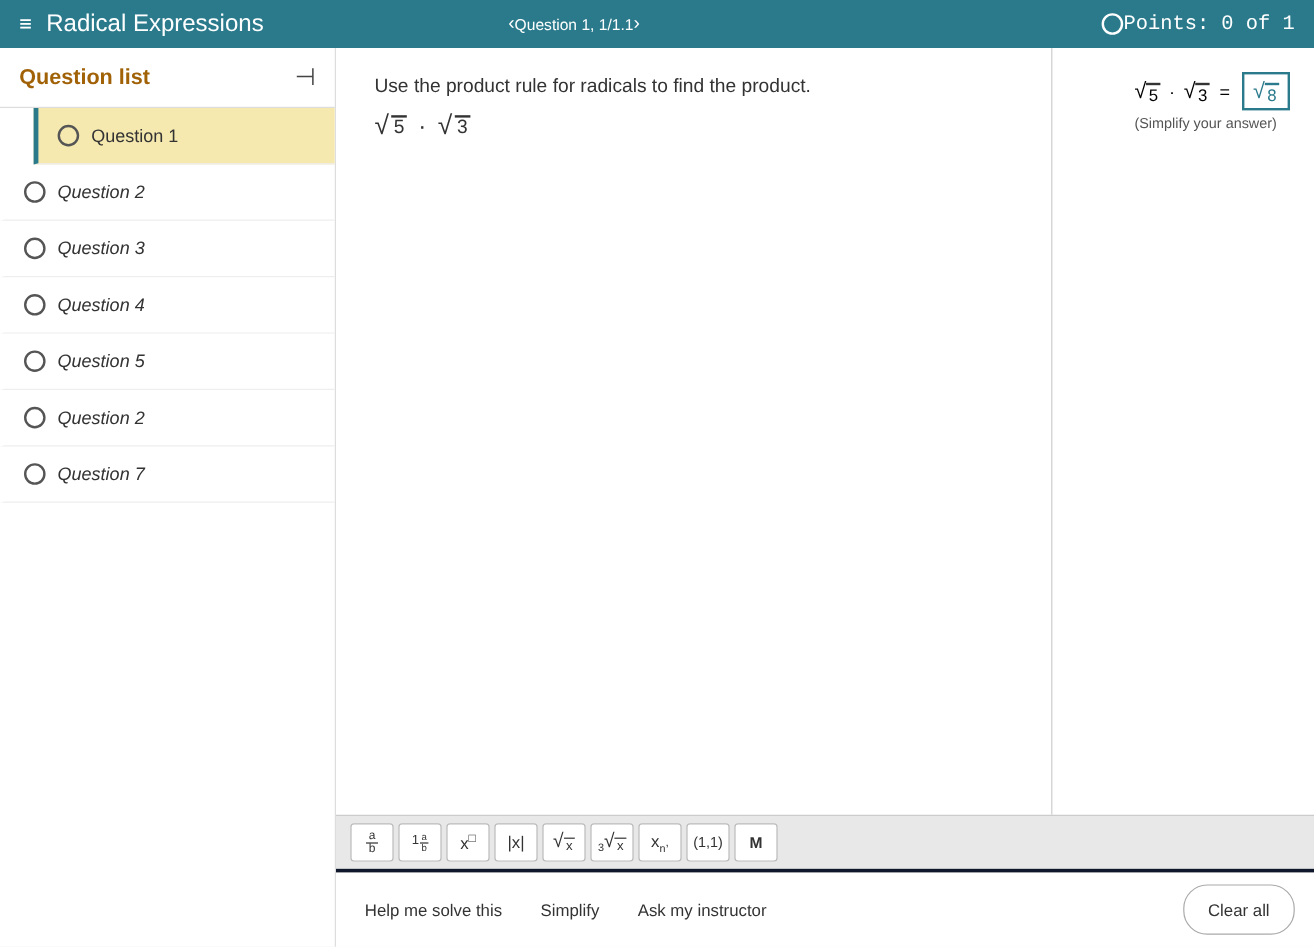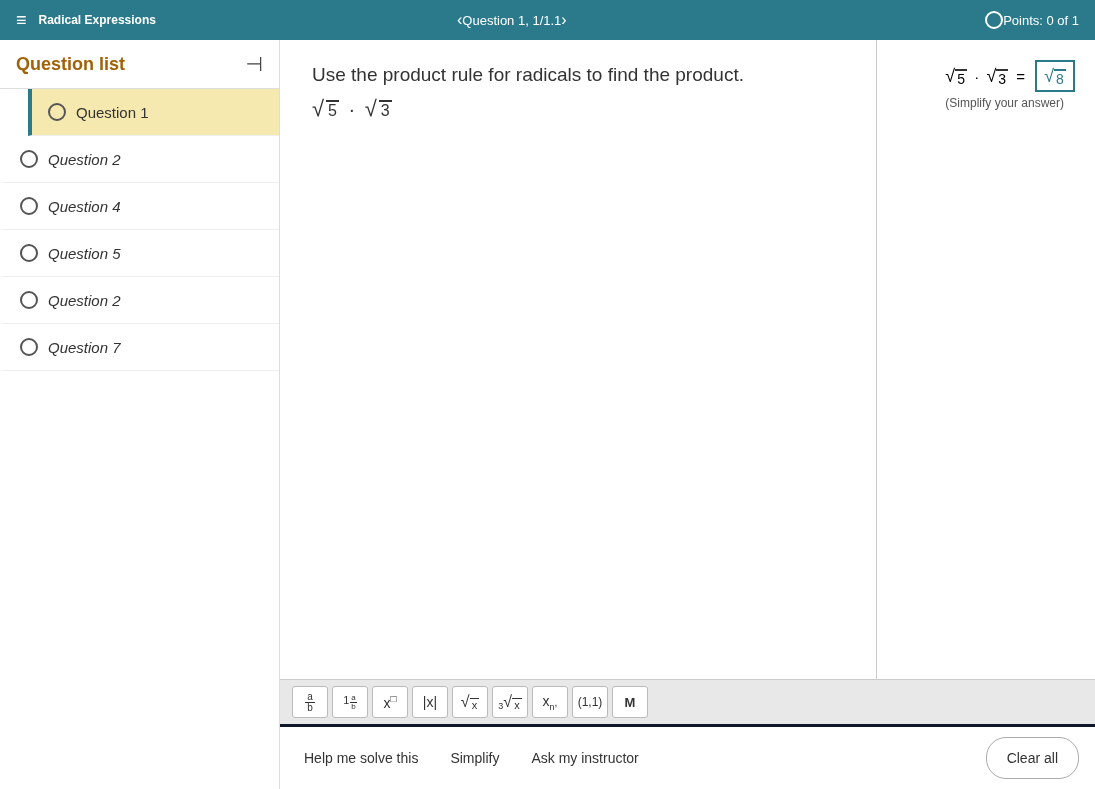--- a/index.html
+++ b/index.html
@@ -8,21 +8,21 @@
     
     .header {
       background: #2a7a8c;
       color: white;
       display: flex;
       align-items: center;
       padding: 8px 16px;
       height: 40px;
     }
     .header-menu-icon { margin-right: 12px; cursor: pointer; font-size: 18px; }
-    .header-title { font-size: 12px; font-weight: bold; flex: 1; }
+    .header-title { font-size: 20px; font-weight: normal; flex: 1; }
     .header-nav-arrow { cursor: pointer; font-size: 16px; }
     .header-points-circle { width: 18px; height: 18px; border: 2px solid white; border-radius: 50%; display: inline-block; }
 
     
     .main-container {
       display: flex;
       height: calc(789px - 40px);
     }
 
     
@@ -74,21 +74,21 @@
       flex-direction: column;
       background: white;
     }
     .question-panel {
       flex: 1;
       padding: 24px 32px;
       overflow-y: auto;
       position: relative;
     }
     .question-instruction {
-      font-size: 19px;
+      font-size: 16px;
       color: #333;
       margin-bottom: 12px;
     }
     .question-math {
       font-size: 20px;
       color: #333;
       margin-bottom: 16px;
     }
 
     
@@ -209,21 +209,21 @@
 <body>
 
 <div class="header">
   <span class="header-menu-icon">≡</span>
   <span class="header-title">Radical Expressions</span>
   <span class="header-nav-arrow">‹</span>
   <span style="font-size:13px;">Question 1, 1/1.1</span>
   <span class="header-nav-arrow">›</span>
   <span style="flex:1"></span>
   <span class="header-points-circle"></span>
-  <span style="font-size:13px;">Points: 0 of 1</span>
+  <span style="font-size:17px;font-family:Liberation Mono, monospace;">Points: 0 of 1</span>
 </div>
 
 <div class="main-container">
 
   <div class="sidebar">
     <div class="sidebar-header">
       <span class="sidebar-title">Question list</span>
       <button class="sidebar-collapse-btn">⊣</button>
     </div>
     <div class="sidebar-list">
@@ -231,20 +231,24 @@
       <div class="sidebar-item active">
         <div class="radio-circle"></div>
         <span>Question 1</span>
       </div>
 
       <div class="sidebar-item">
         <div class="radio-circle"></div>
         <span>Question 2</span>
       </div>
 
+      <div class="sidebar-item">
+        <div class="radio-circle"></div>
+        <span>Question 3</span>
+      </div>
 
       <div class="sidebar-item">
         <div class="radio-circle"></div>
         <span>Question 4</span>
       </div>
 
       <div class="sidebar-item">
         <div class="radio-circle"></div>
         <span>Question 5</span>
       </div>

